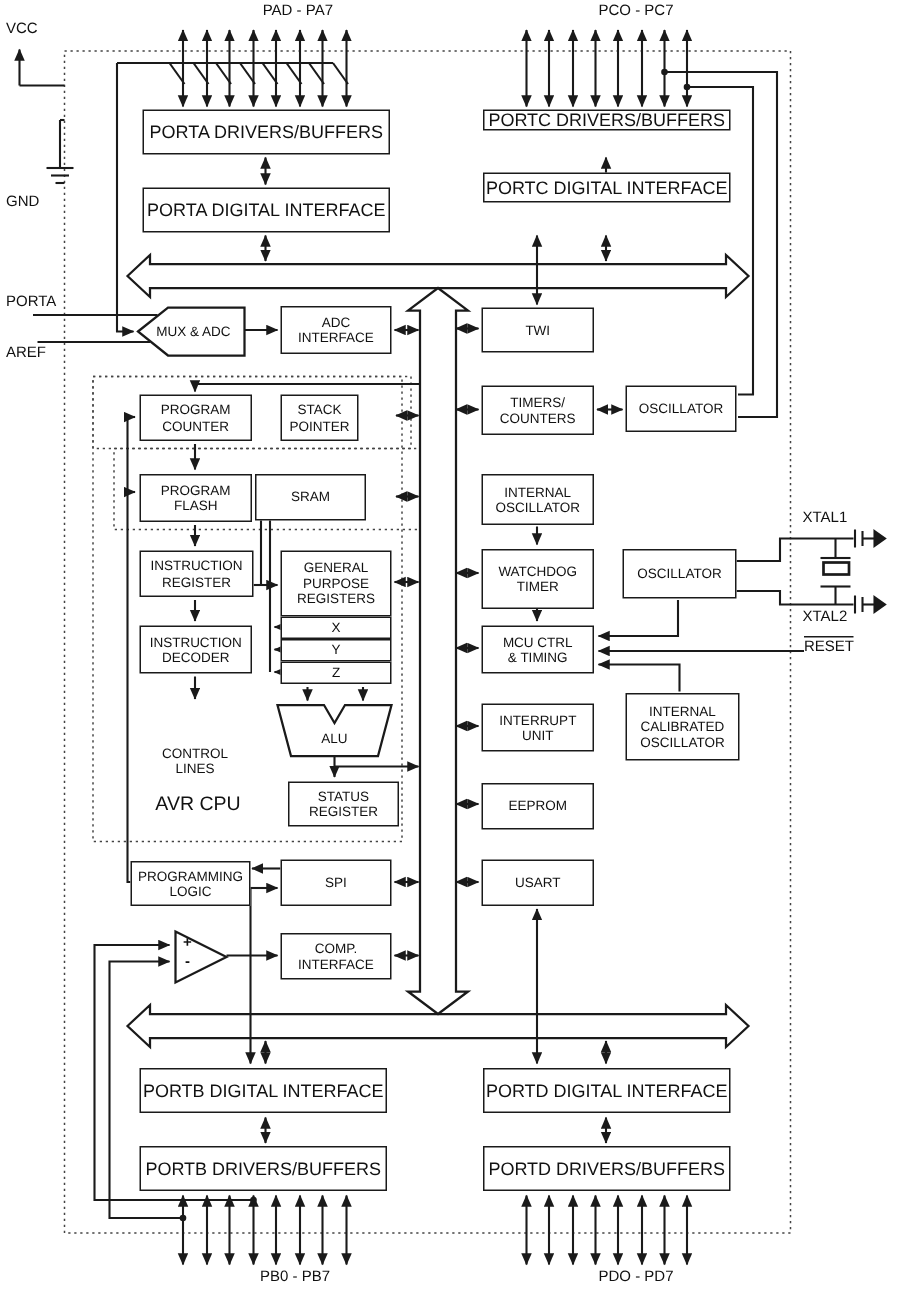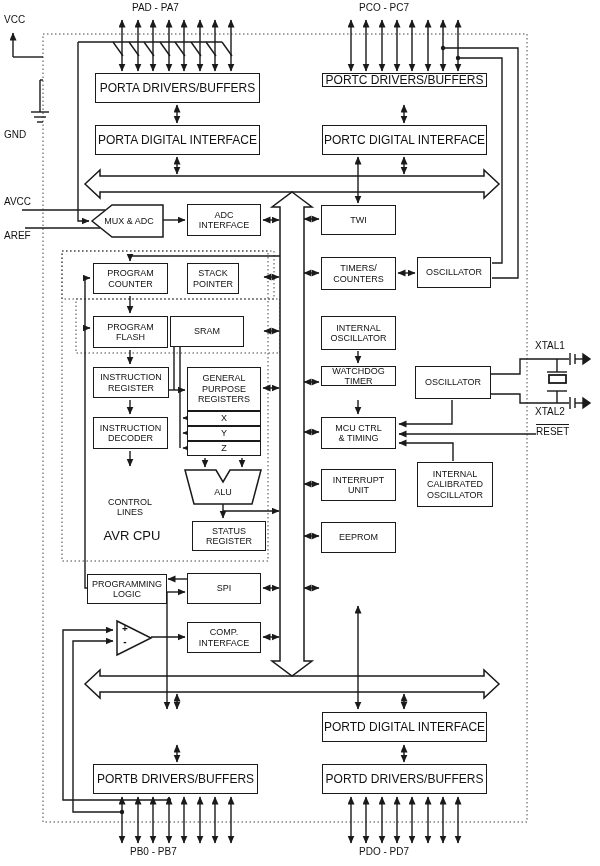--- a/index.html
+++ b/index.html
@@ -4,21 +4,21 @@
 <style>
   html,body{margin:0;padding:0;background:#fff;}
   #stage{position:relative;width:600px;height:866px;background:#fff;overflow:hidden;
          font-family:"Liberation Sans",sans-serif;color:#111;}
   #wires{position:absolute;left:0;top:0;}
   .b{position:absolute;box-sizing:border-box;border:1.4px solid #1a1a1a;background:#fff;
      display:flex;align-items:center;justify-content:center;text-align:center;
      font:400 9px/10.5px "Liberation Sans",sans-serif;white-space:pre-line;letter-spacing:0;}
   .wide{font-size:12px;}
   .lbl{position:absolute;font:400 10px/12px "Liberation Sans",sans-serif;white-space:pre-line;}
-  .ctr{text-align:left;}
+  .ctr{text-align:right;}
   .free{position:absolute;display:flex;align-items:center;justify-content:center;
         text-align:center;font:400 9px/10.5px "Liberation Sans",sans-serif;white-space:pre-line;}
   .cpu{font:400 13px/14px "Liberation Sans",sans-serif;}
   .ovl{border-top:1.3px solid #1a1a1a;padding-top:1px;}
   .sgn{font:700 10px/10px "Liberation Sans",sans-serif;}
 </style>
 </head>
 <body>
 
 <div id="stage">
@@ -234,21 +234,21 @@
   </g>
 
   <polygon points="92,221 112,205 163,205 163,237 112,237" fill="#fff" stroke="#1a1a1a" stroke-width="1.5"></polygon>
   <polygon points="185,470 216,470 223,482 230,470 261,470 252,504 194,504" fill="#fff" stroke="#1a1a1a" stroke-width="1.5"></polygon>
   <polygon points="117,621 151,638 117,655" fill="#fff" stroke="#1a1a1a" stroke-width="1.5"></polygon>
 </svg>
 
   <div class="b wide" style="left:95px;top:73px;width:165px;height:30px">PORTA DRIVERS/BUFFERS</div>
   <div class="b wide" style="left:95px;top:125px;width:165px;height:30px">PORTA DIGITAL INTERFACE</div>
   <div class="b wide" style="left:322px;top:73px;width:165px;height:14px">PORTC DRIVERS/BUFFERS</div>
-  <div class="b wide" style="left:322px;top:125px;width:165px;height:30px">PORTC DIGITAL INTERFACE</div>
+  <div class="b wide" style="left:322px;top:115px;width:165px;height:20px">PORTC DIGITAL INTERFACE</div>
   <div class="b" style="left:187px;top:204px;width:74px;height:32px">ADC
 INTERFACE</div>
   <div class="b" style="left:321px;top:205px;width:75px;height:30px">TWI</div>
   <div class="b" style="left:321px;top:257px;width:75px;height:33px">TIMERS/
 COUNTERS</div>
   <div class="b" style="left:417px;top:257px;width:74px;height:31px">OSCILLATOR</div>
   <div class="b" style="left:93px;top:263px;width:75px;height:31px">PROGRAM
 COUNTER</div>
   <div class="b" style="left:187px;top:263px;width:52px;height:31px">STACK
 POINTER</div>
@@ -259,57 +259,59 @@
 OSCILLATOR</div>
   <div class="b" style="left:93px;top:367px;width:76px;height:31px">INSTRUCTION
 REGISTER</div>
   <div class="b" style="left:187px;top:367px;width:74px;height:44px">GENERAL
 PURPOSE
 REGISTERS</div>
   <div class="b" style="left:187px;top:411px;width:74px;height:15px">X</div>
   <div class="b" style="left:187px;top:426px;width:74px;height:15px">Y</div>
   <div class="b" style="left:187px;top:441px;width:74px;height:15px">Z</div>
   <div class="b" style="left:415px;top:366px;width:76px;height:33px">OSCILLATOR</div>
-  <div class="b" style="left:321px;top:366px;width:75px;height:20px">WATCHDOG
+  <div class="b" style="left:321px;top:366px;width:75px;height:40px">WATCHDOG
 TIMER</div>
   <div class="b" style="left:93px;top:417px;width:75px;height:32px">INSTRUCTION
 DECODER</div>
   <div class="b" style="left:321px;top:417px;width:75px;height:32px">MCU CTRL
 &amp; TIMING</div>
   <div class="b" style="left:321px;top:469px;width:75px;height:32px">INTERRUPT
 UNIT</div>
   <div class="b" style="left:417px;top:462px;width:76px;height:45px">INTERNAL
 CALIBRATED
 OSCILLATOR</div>
   <div class="b" style="left:192px;top:521px;width:74px;height:30px">STATUS
 REGISTER</div>
   <div class="b" style="left:321px;top:522px;width:75px;height:31px">EEPROM</div>
   <div class="b" style="left:87px;top:574px;width:80px;height:30px">PROGRAMMING
 LOGIC</div>
   <div class="b" style="left:187px;top:573px;width:74px;height:31px">SPI</div>
+  <div class="b" style="left:321px;top:573px;width:75px;height:31px">USART</div>
   <div class="b" style="left:187px;top:622px;width:74px;height:31px">COMP.
 INTERFACE</div>
+  <div class="b wide" style="left:93px;top:712px;width:165px;height:30px">PORTB DIGITAL INTERFACE</div>
   <div class="b wide" style="left:93px;top:764px;width:165px;height:30px">PORTB DRIVERS/BUFFERS</div>
   <div class="b wide" style="left:322px;top:712px;width:165px;height:30px">PORTD DIGITAL INTERFACE</div>
   <div class="b wide" style="left:322px;top:764px;width:165px;height:30px">PORTD DRIVERS/BUFFERS</div>
 
   <div class="free" style="left:98px;top:214px;width:62px;height:14px">MUX &amp; ADC</div>
   <div class="free" style="left:203px;top:485px;width:40px;height:14px">ALU</div>
   <div class="free sgn" style="left:119px;top:624px;width:12px;height:10px">+</div>
   <div class="free sgn" style="left:119px;top:637px;width:12px;height:10px">-</div>
   <div class="free cpu" style="left:96px;top:528px;width:72px;height:16px">AVR CPU</div>
   <div class="free" style="left:95px;top:495px;width:70px;height:24px">CONTROL
 LINES</div>
 
   <div class="lbl ctr" style="left:132px;top:2px;width:90px">PAD - PA7</div>
   <div class="lbl ctr" style="left:359px;top:2px;width:90px">PCO - PC7</div>
   <div class="lbl ctr" style="left:130px;top:846px;width:90px">PB0 - PB7</div>
   <div class="lbl ctr" style="left:359px;top:846px;width:90px">PDO - PD7</div>
 
   <div class="lbl" style="left:4px;top:14px">VCC</div>
   <div class="lbl" style="left:4px;top:129px">GND</div>
-  <div class="lbl" style="left:4px;top:196px">AVCC</div>
+  <div class="lbl" style="left:4px;top:196px">PORTA</div>
   <div class="lbl" style="left:4px;top:230px">AREF</div>
   <div class="lbl" style="left:535px;top:340px">XTAL1</div>
   <div class="lbl" style="left:535px;top:406px">XTAL2</div>
   <div class="lbl" style="left:536px;top:426px"><span class="ovl">RESET</span></div>
 
 </div>
 
 </body></html>

